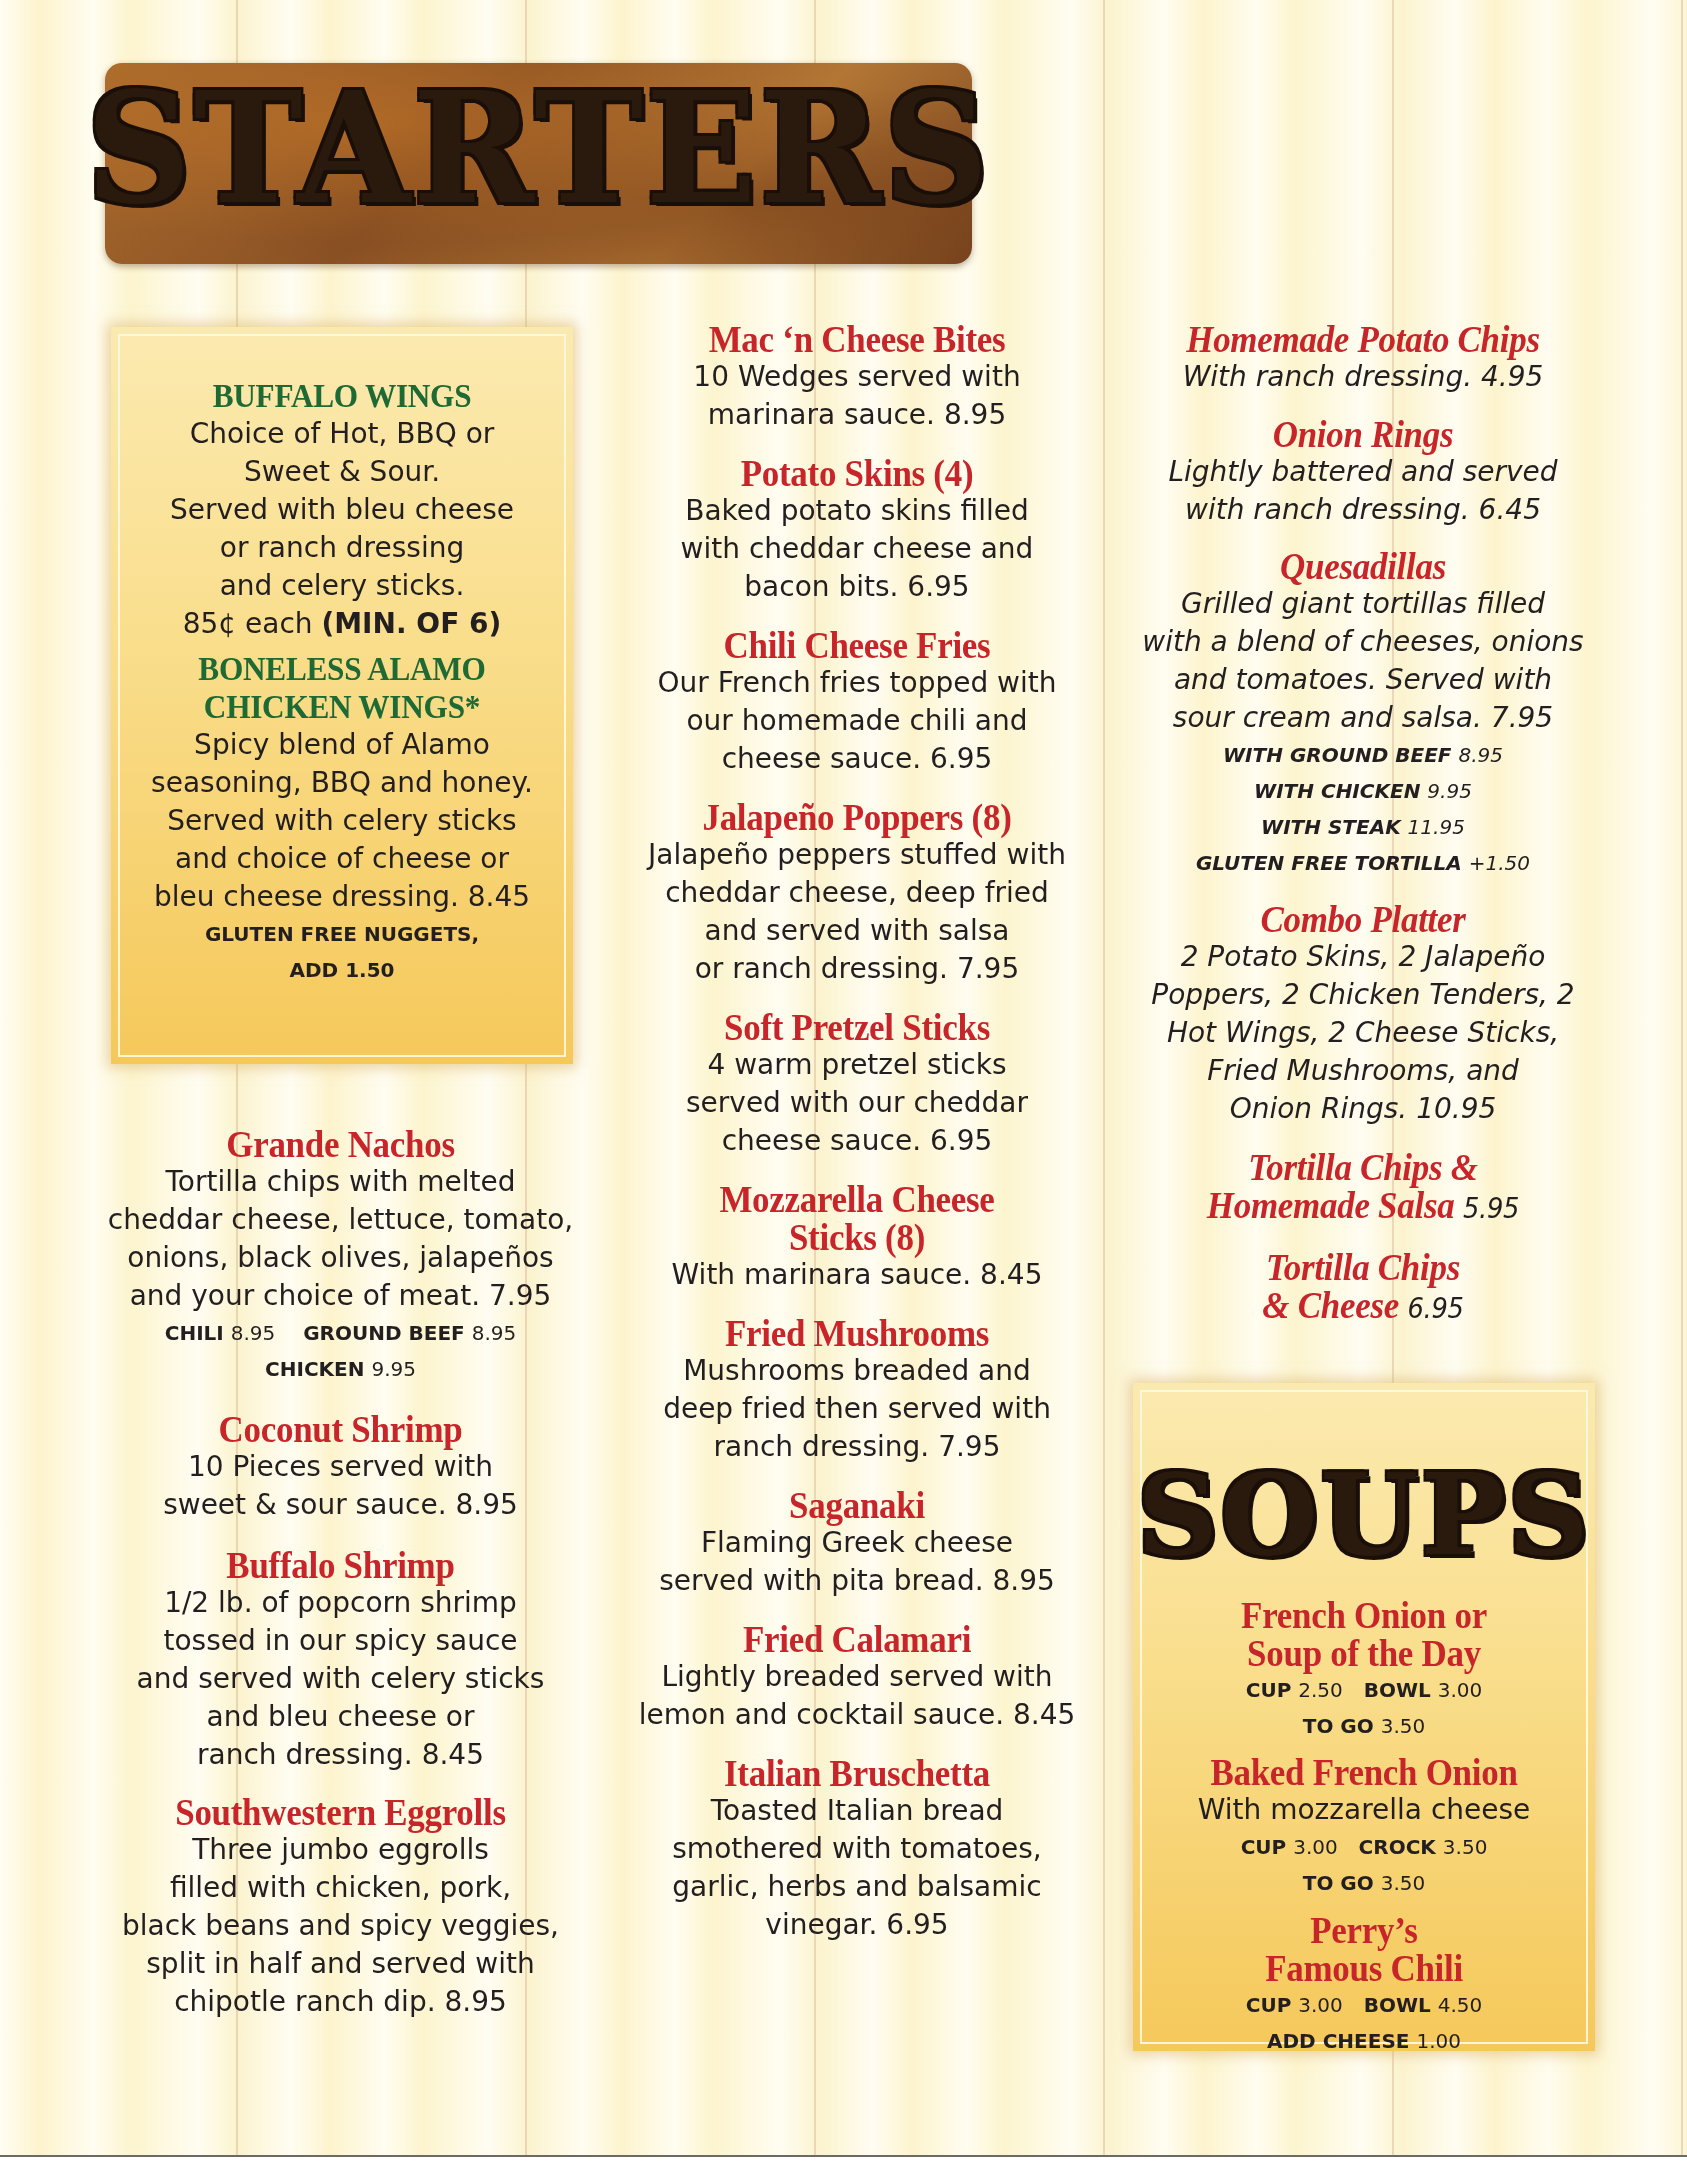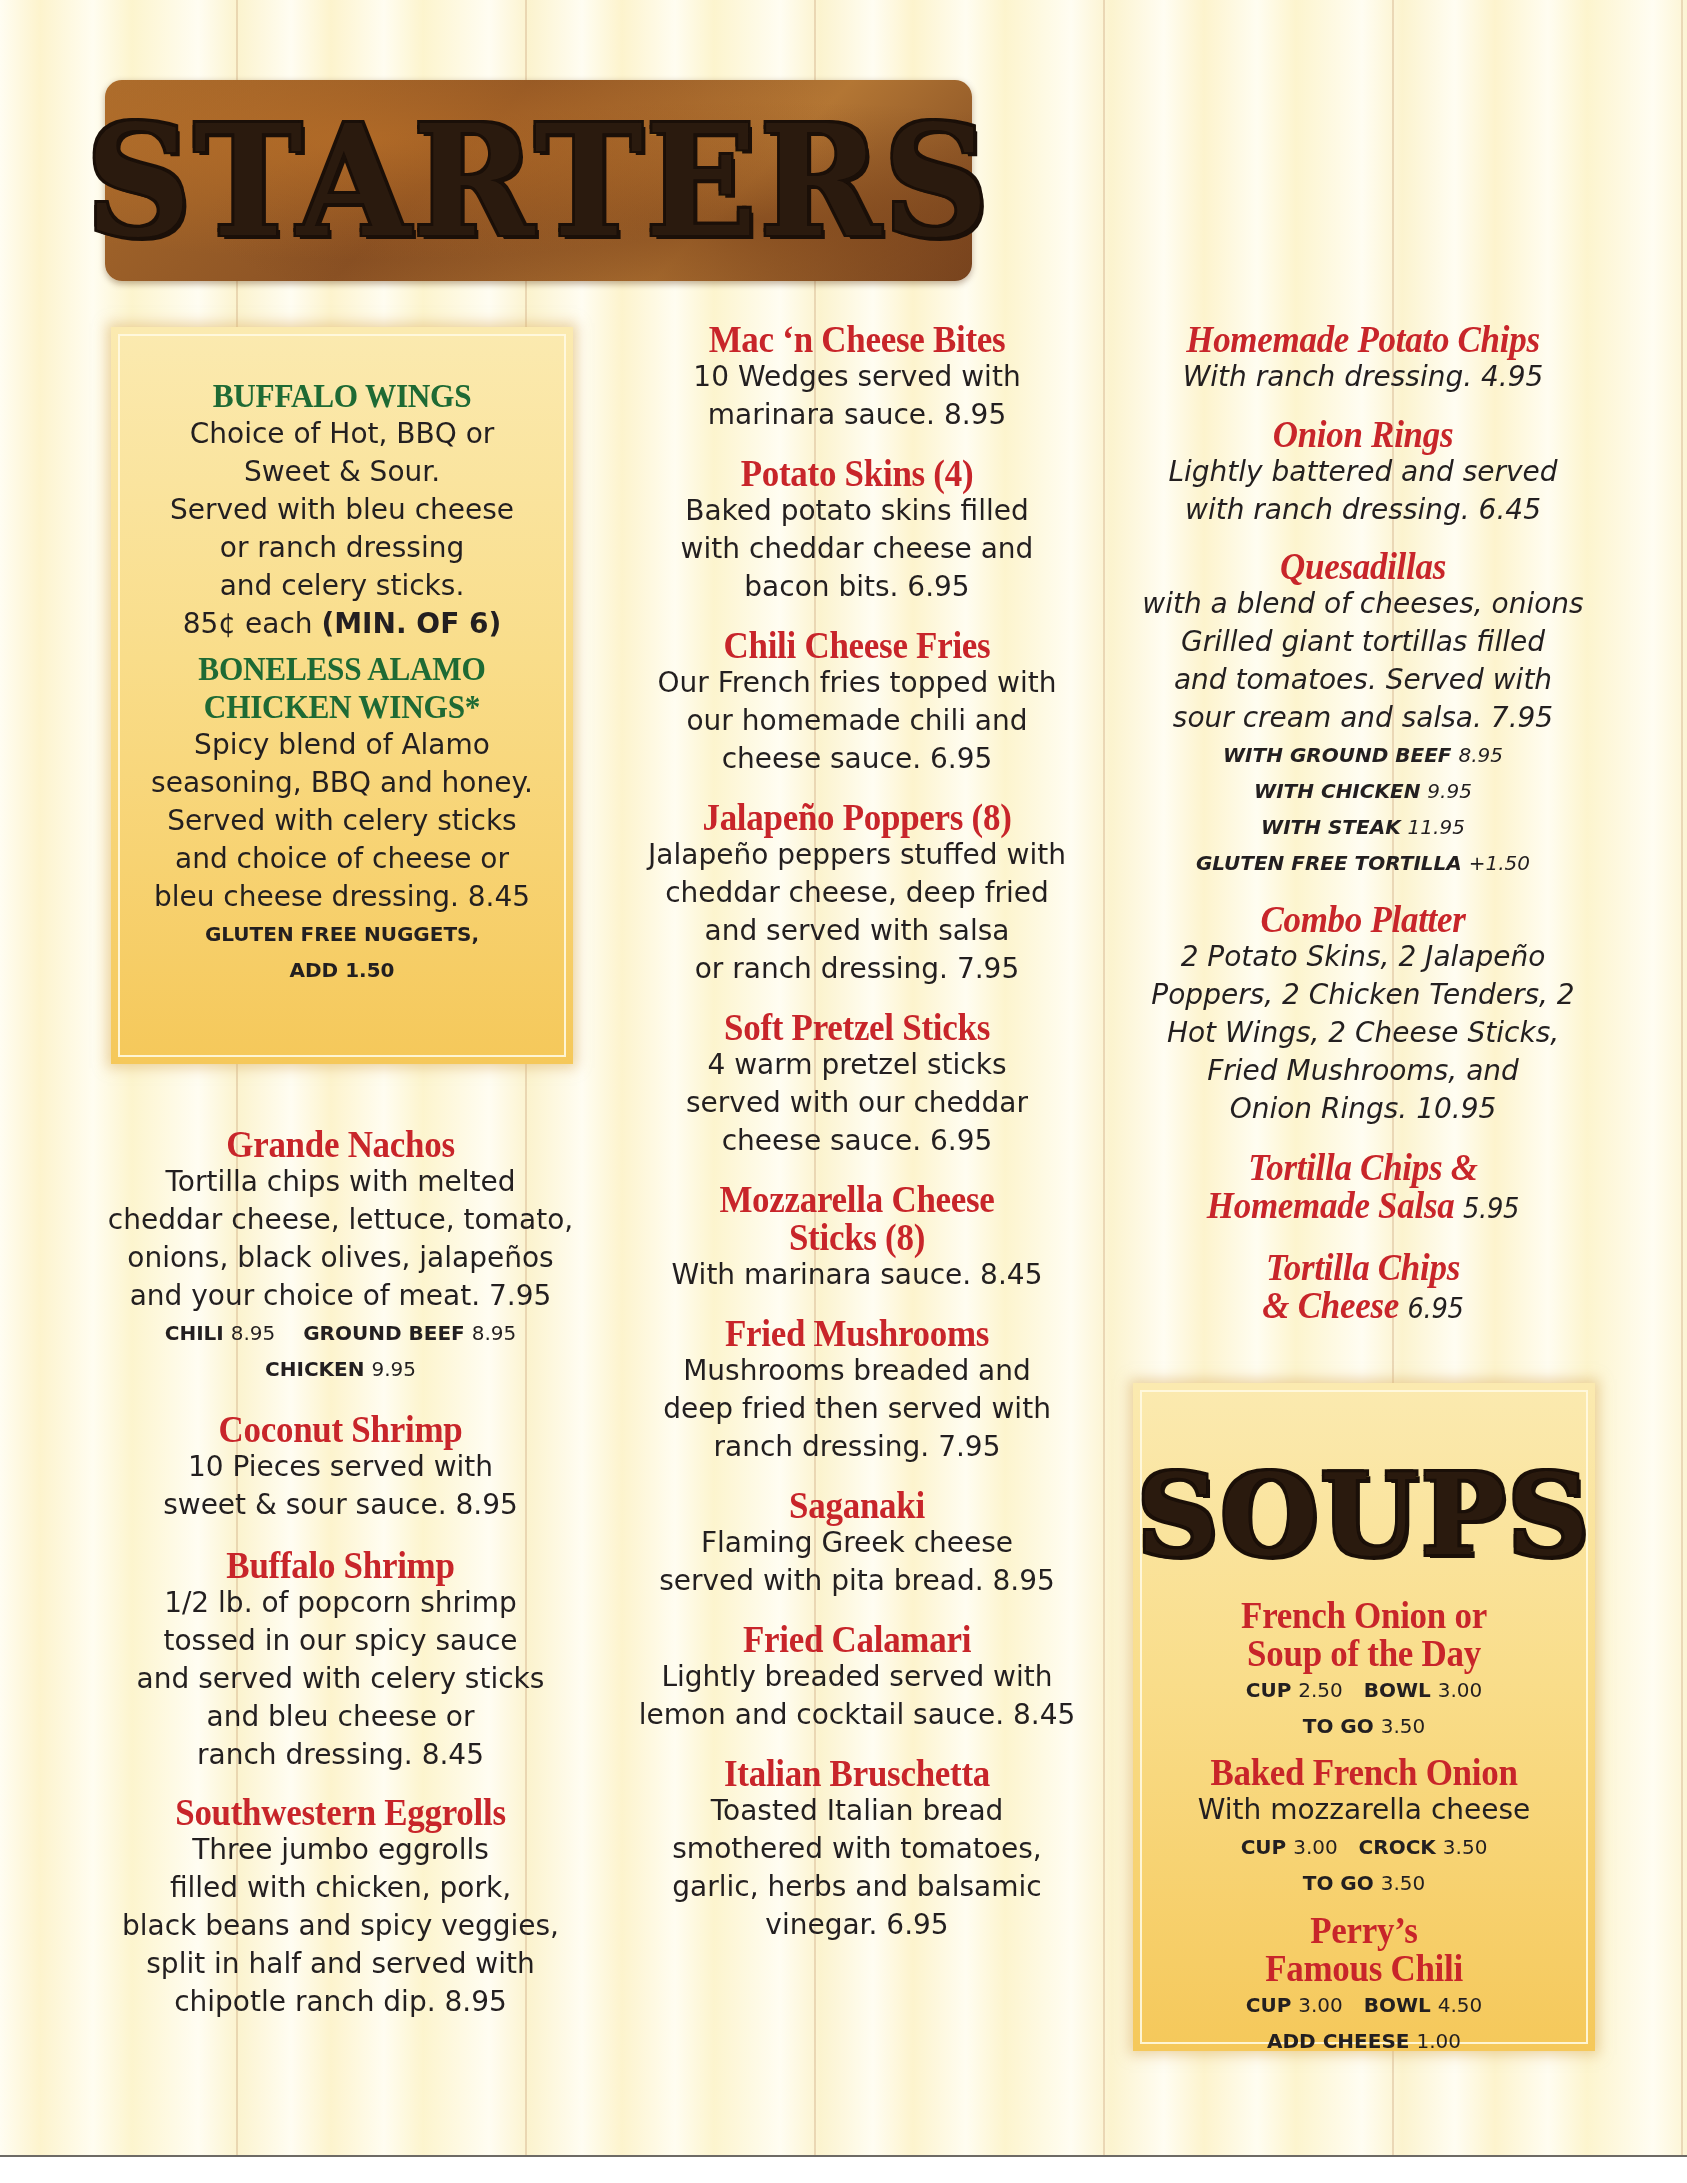--- a/index.html
+++ b/index.html
@@ -22,28 +22,28 @@
     position: absolute; left: 0; top: 0; width: 1687px; height: 2157px;
     background: repeating-linear-gradient(90deg,
       transparent 0px, transparent 236px, rgba(200,160,120,0.35) 236px, rgba(200,160,120,0.35) 238px,
       transparent 238px, transparent 289px);
   }
   .bottom-strip {
     position: absolute; left: 0; top: 2155px; width: 1687px; height: 28px;
     background: #ffffff; border-top: 2px solid #6d6a65;
   }
   .banner {
-    position: absolute; left: 105px; top: 80px; width: 867px; height: 201px;
+    position: absolute; left: 105px; top: 63px; width: 867px; height: 201px;
     border-radius: 17px;
     background:
       radial-gradient(ellipse at 30% 30%, rgba(200,120,40,0.55), transparent 60%),
       radial-gradient(ellipse at 75% 70%, rgba(110,55,20,0.55), transparent 60%),
       linear-gradient(135deg, #a86a2c, #8b5224 40%, #b37634 70%, #7a4620);
     box-shadow: 0 2.6px 6.6px rgba(80,40,10,0.35);
-    display: flex; align-items: center; justify-content: center;
+    display: flex; justify-content: center;
   }
   .varsity {
     font-family: "DejaVu Serif", serif; font-weight: bold;
     color: #2a1a0e;
     -webkit-text-stroke: 4px #d4a935;
     paint-order: stroke fill;
     text-shadow: 0 0 0 #1a0f08, 4px 4px 0 #1a0f08, -2.6px -2.6px 0 #1a0f08, 2.6px -2.6px 0 #1a0f08, -2.6px 2.6px 0 #1a0f08;
     letter-spacing: 2.6px;
   }
   .banner .varsity { font-size: 146px; transform: scaleY(1.05); }
@@ -219,22 +219,22 @@
     <div class="item-title">Homemade Potato Chips</div>
     <div class="desc">With ranch dressing.  4.95</div>
   </div>
   <div class="item" style="margin-top:18.5px;">
     <div class="item-title">Onion Rings</div>
     <div class="desc">Lightly battered and served</div>
     <div class="desc">with ranch dressing.  6.45</div>
   </div>
   <div class="item" style="margin-top:18.5px;">
     <div class="item-title">Quesadillas</div>
+    <div class="desc">Grilled giant tortillas filled</div>
     <div class="desc">with a blend of cheeses, onions</div>
-    <div class="desc">Grilled giant tortillas filled</div>
     <div class="desc">and tomatoes. Served with</div>
     <div class="desc">sour cream and salsa.  7.95</div>
     <div class="opt">
       <span>WITH GROUND BEEF</span>
       <span class="p">8.95</span>
     </div>
     <div class="opt">
       <span>WITH CHICKEN</span>
       <span class="p">9.95</span>
     </div>

